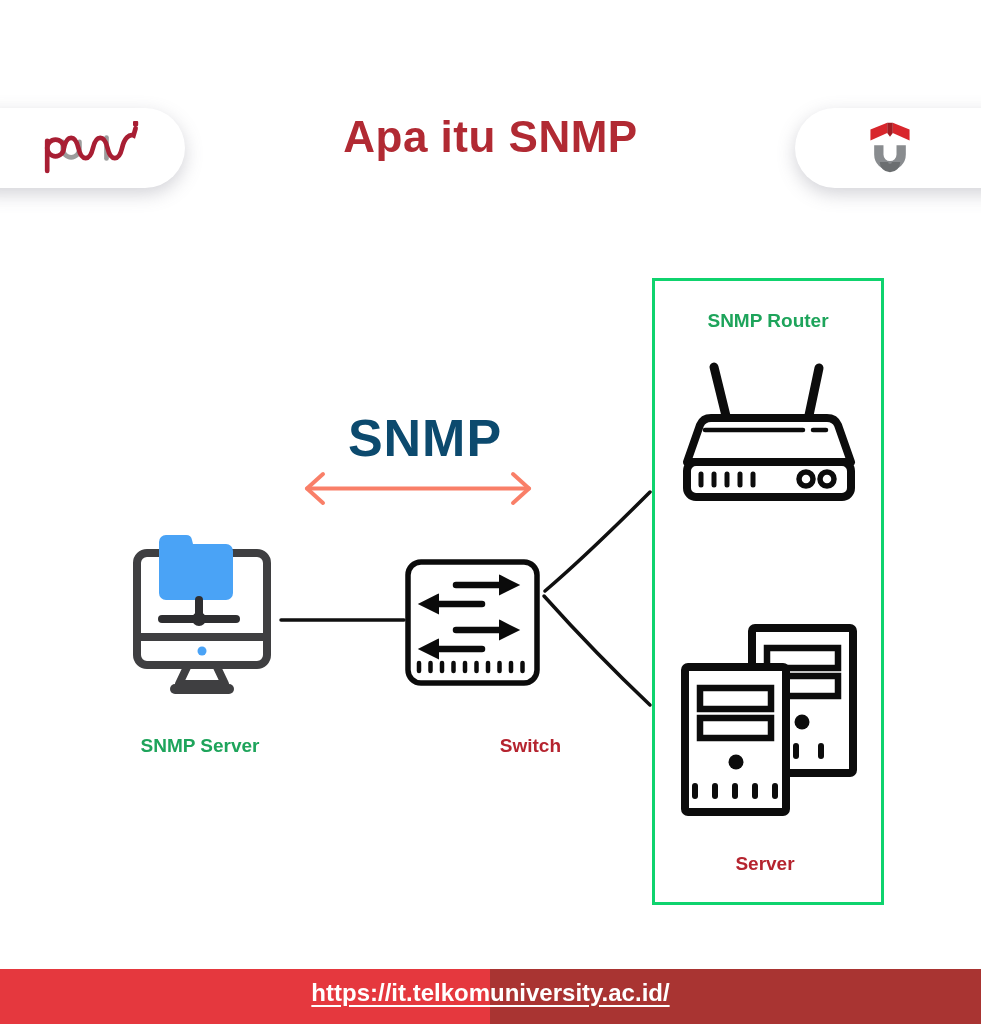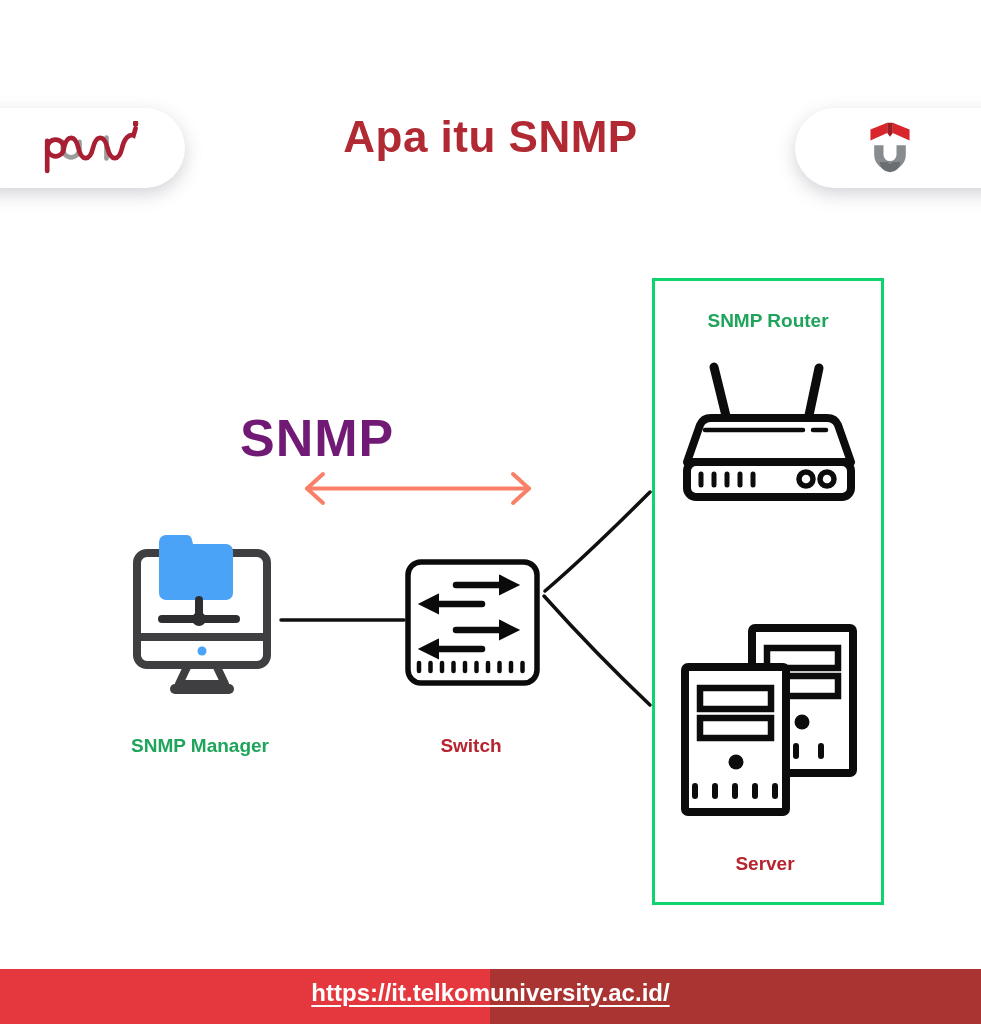--- a/index.html
+++ b/index.html
@@ -16,22 +16,22 @@
   }
   #pill-left{left:-48px;width:233px;}
   #pill-right{left:795px;width:266px;}
   
   #page-title{
     position:absolute;left:0;top:112px;width:981px;text-align:center;
     font-size:44px;font-weight:700;color:#B12A33;letter-spacing:0.5px;
   }
   
   #protocol-label{
-    position:absolute;left:240px;top:408px;width:370px;
-    font-size:52px;font-weight:700;color:#701a75;letter-spacing:1px;
+    position:absolute;left:240px;top:408px;width:370px;text-align:center;
+    font-size:52px;font-weight:700;color:#0c4a6e;letter-spacing:1px;
   }
   
   .node-label{
     position:absolute;text-align:center;font-size:19px;font-weight:700;
   }
   .green-text{color:#1EA45B;}
   .red-text{color:#B5242F;}
   
   #agent-box{
     position:absolute;left:652px;top:278px;width:232px;height:627px;
@@ -102,21 +102,21 @@
     <circle cx="70" cy="124" r="4.5" fill="#4AA3F6"></circle>
     <path d="M56,138 h28 l9,19 h-46 Z" fill="#ffffff" stroke="#3F3F41" stroke-width="8" stroke-linejoin="round"></path>
     <rect x="38" y="157" width="64" height="10" rx="5" fill="#3F3F41"></rect>
     <path d="M34,8 h20 a6,6 0 0 1 6,5 l1,4 h33 a7,7 0 0 1 7,7 v42 a7,7 0 0 1 -7,7 h-60 a7,7 0 0 1 -7,-7 v-51 a7,7 0 0 1 7,-7 Z" fill="#4AA3F6"></path>
     <g stroke="#2E2E30" stroke-width="8" stroke-linecap="round">
       <line x1="30" y1="92" x2="104" y2="92"></line>
       <line x1="67" y1="73" x2="67" y2="92"></line>
     </g>
     <circle cx="67" cy="92" r="7" fill="#2E2E30"></circle>
   </svg>
-  <div class="node-label green-text" style="left:90px;top:735px;width:220px;">SNMP Manager</div>
+  <div class="node-label green-text" style="left:90px;top:735px;width:220px;">SNMP Server</div>
 
   <svg class="abs" style="left:400px;top:554px;" width="145" height="135" viewBox="0 0 145 135">
     <rect x="8" y="8" width="129" height="121" rx="13" fill="#ffffff" stroke="#0B0B0B" stroke-width="5.5"></rect>
     <g stroke="#0B0B0B" stroke-width="6.5" fill="#0B0B0B" stroke-linecap="round">
       <line x1="56" y1="31" x2="104" y2="31"></line>
       <polygon points="100,22 118,31 100,40" stroke-width="2"></polygon>
       <line x1="34" y1="50" x2="82" y2="50"></line>
       <polygon points="38,41 20,50 38,59" stroke-width="2"></polygon>
       <line x1="56" y1="76" x2="104" y2="76"></line>
       <polygon points="100,67 118,76 100,85" stroke-width="2"></polygon>
@@ -129,21 +129,21 @@
       <line x1="42" y1="109" x2="42" y2="117"></line>
         <line x1="53.5" y1="109" x2="53.5" y2="117"></line>
       <line x1="65" y1="109" x2="65" y2="117"></line>
         <line x1="76.5" y1="109" x2="76.5" y2="117"></line>
       <line x1="88" y1="109" x2="88" y2="117"></line>
         <line x1="99.5" y1="109" x2="99.5" y2="117"></line>
       <line x1="111" y1="109" x2="111" y2="117"></line>
         <line x1="122.5" y1="109" x2="122.5" y2="117"></line>
     </g>
   </svg>
-  <div class="node-label red-text" style="left:381px;top:735px;width:180px;">Switch</div>
+  <div class="node-label red-text" style="left:381px;top:735px;width:180px;text-align:right;">Switch</div>
 
   <div id="agent-box"></div>
   <div class="node-label green-text" style="left:658px;top:310px;width:220px;">SNMP Router</div>
 
   <svg class="abs" style="left:680px;top:355px;" width="178" height="150" viewBox="0 0 178 150">
     <g stroke="#0C0C0C" stroke-width="9" stroke-linecap="round" fill="none">
       <line x1="47" y1="65" x2="34" y2="12"></line>
       <line x1="128" y1="65" x2="139" y2="13"></line>
     </g>
     <path d="M7,107 L20,70 Q23,63 31,63 L147,63 Q155,63 158,70 L171,107 Z" fill="#ffffff" stroke="#0C0C0C" stroke-width="8" stroke-linejoin="round"></path>

